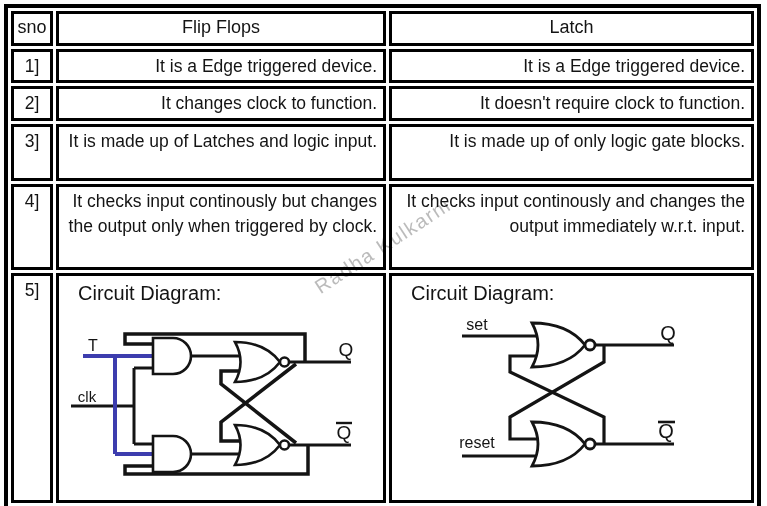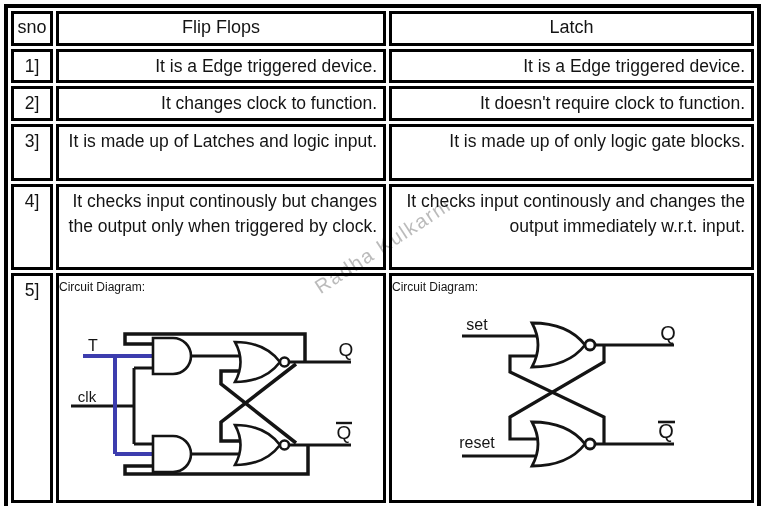--- a/index.html
+++ b/index.html
@@ -25,21 +25,21 @@
     padding:2px 6px;font-size:17.5px;line-height:1.42;background:transparent;text-align:right;
   }
   tr.hdr td{height:30px;text-align:center;font-size:18px;padding-top:1px;}
   tr.r1 td{height:33px;}
   tr.r2 td{height:33px;}
   tr.r3 td{height:57px;}
   tr.r4 td{height:86px;}
   tr.r5 td{height:230px;}
   td.c-sno{text-align:center;padding:2px 1px;}
   td.cell-diagram{position:relative;padding:0;}
-  .diag-label{position:absolute;left:0;top:3px;font-size:12px;z-index:3;}
+  .diag-label{position:absolute;left:19px;top:3px;font-size:20px;z-index:3;}
   td.cell-diagram svg{position:absolute;left:0;top:0;z-index:2;}
   svg text{font-family:"Liberation Sans",sans-serif;fill:#141414;}
 </style>
 </head>
 <body>
 
 <div class="stage">
 
   <div class="watermark">Radha Kulkarni</div>
 

